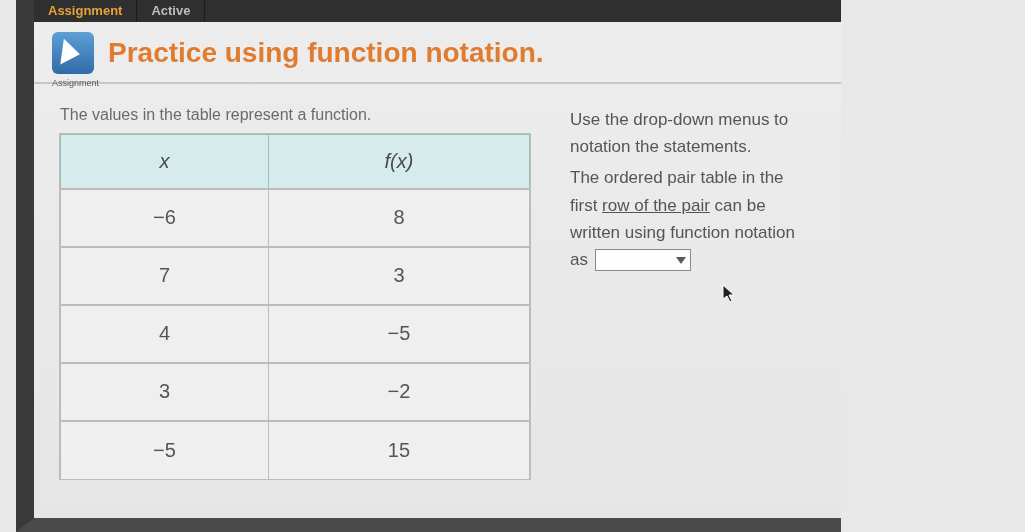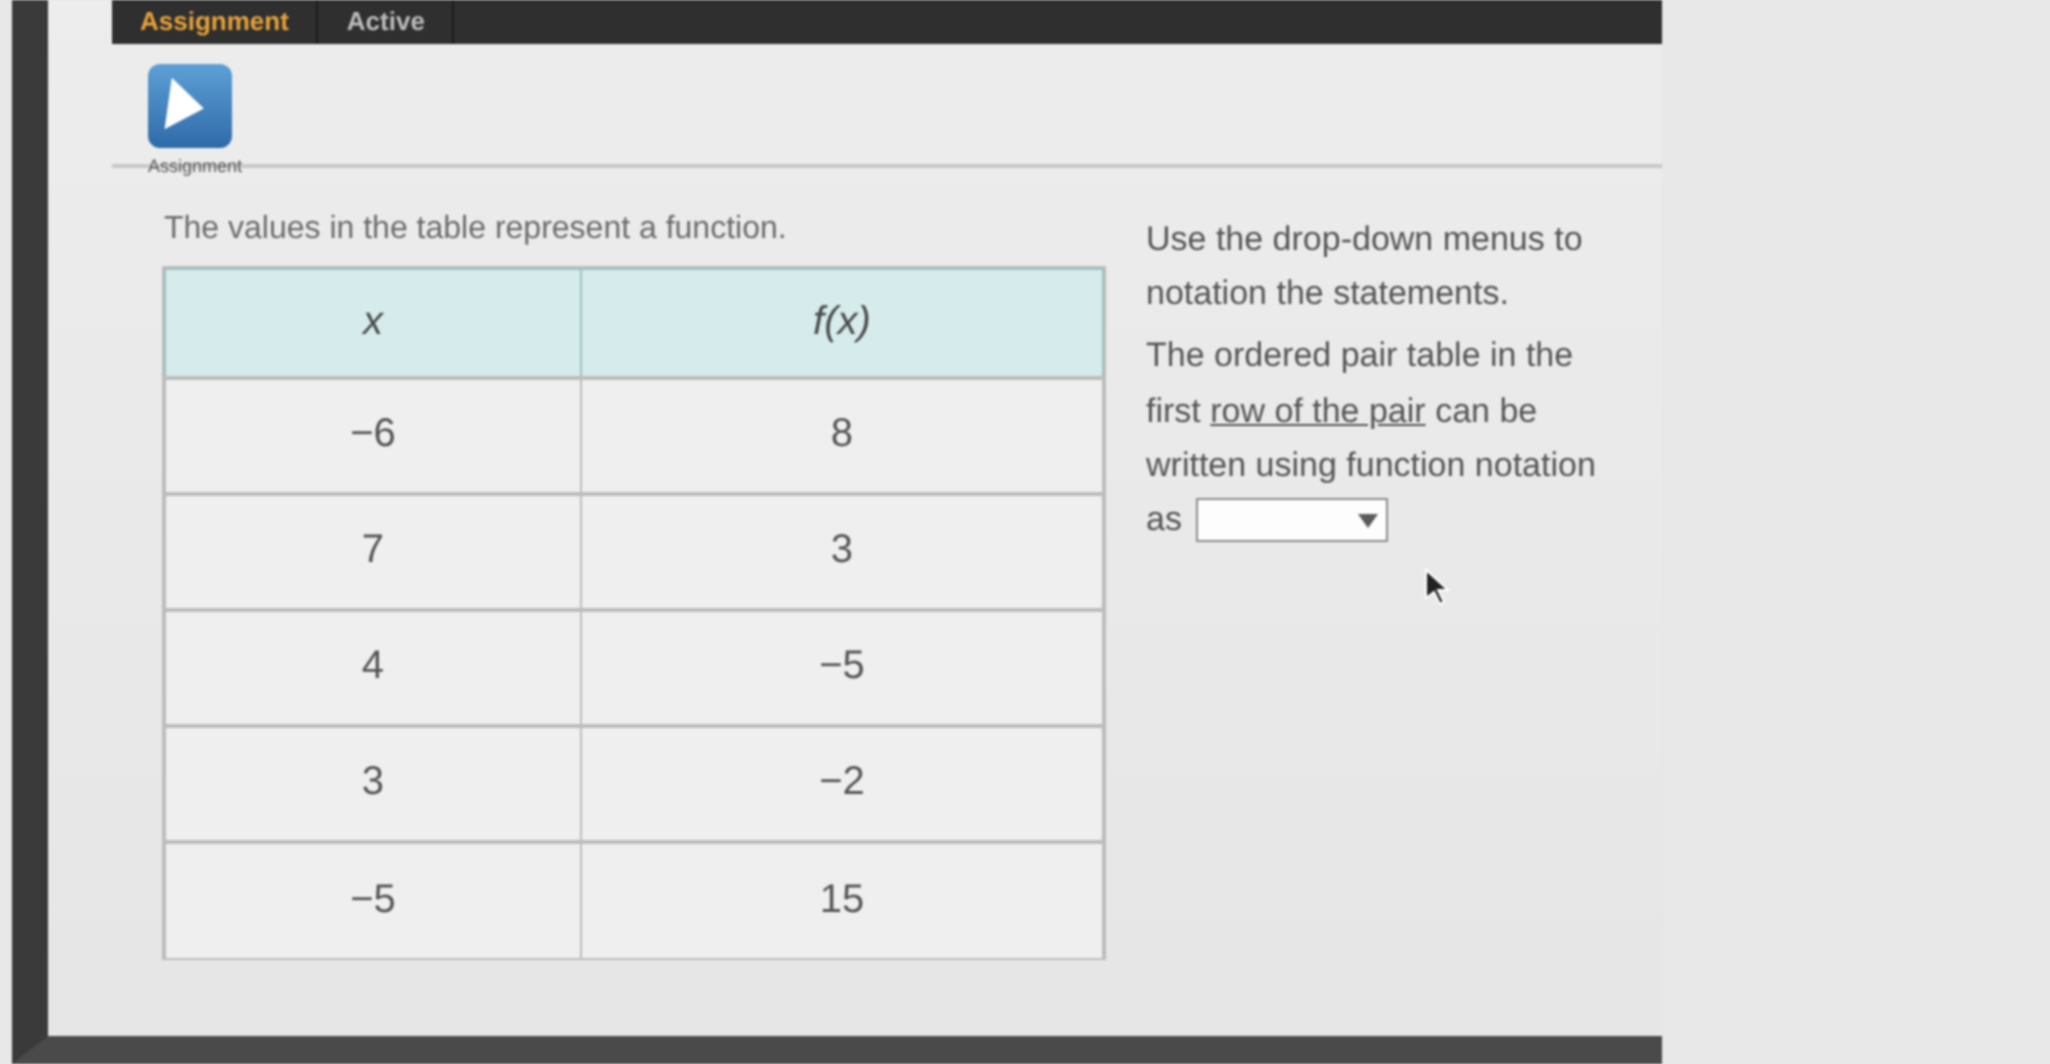--- a/index.html
+++ b/index.html
@@ -6,26 +6,25 @@
     body {
       font-family: Arial, Helvetica, sans-serif;
       background: #e8e8e8;
       width: 1025px;
       height: 532px;
       overflow: hidden;
       position: relative;
     }
     .frame {
       position: absolute;
-      left: 6px; top: 0; width: 825px; height: 532px;
+      left: 16px; top: 0; width: 825px; height: 532px;
       border-left: 18px solid #3a3a3a;
       border-bottom: 14px solid #4a4a4a;
       background: linear-gradient(#ededed, #e6e6e6);
       filter: blur(0.6px);
-      padding-left: 32px;
     }
     .tabbar {
       height: 22px;
       background: #2f2f2f;
       display: flex;
       align-items: stretch;
       font-size: 13px;
       font-weight: bold;
     }
     .tab {
@@ -66,21 +65,21 @@
       font-size: 9px;
       color: #5a5a5a;
     }
     .title {
       color: #e07b2f;
       font-size: 28px;
       font-weight: bold;
     }
     .content {
       display: flex;
-      gap: 21px;
+      gap: 40px;
       padding: 22px 26px 10px 26px;
     }
     .left { width: 470px; }
     .caption {
       color: #6b6b6b;
       font-size: 16px;
       margin-bottom: 10px;
     }
     table {
       width: 100%;
@@ -151,20 +150,21 @@
 <div class="frame">
   <div class="tabbar">
     <div class="tab active">Assignment</div>
     <div class="tab inactive">Active</div>
   </div>
 
   <div class="header">
     <div class="logo">
       <div class="logo-caption">Assignment</div>
     </div>
+    <div class="title">Practice using function notation.</div>
   </div>
 
   <div class="content">
     <div class="left">
       <div class="caption">The values in the table represent a function.</div>
       <table>
         <thead>
           <tr>
             <th>x</th>
             <th>f(x)</th>

